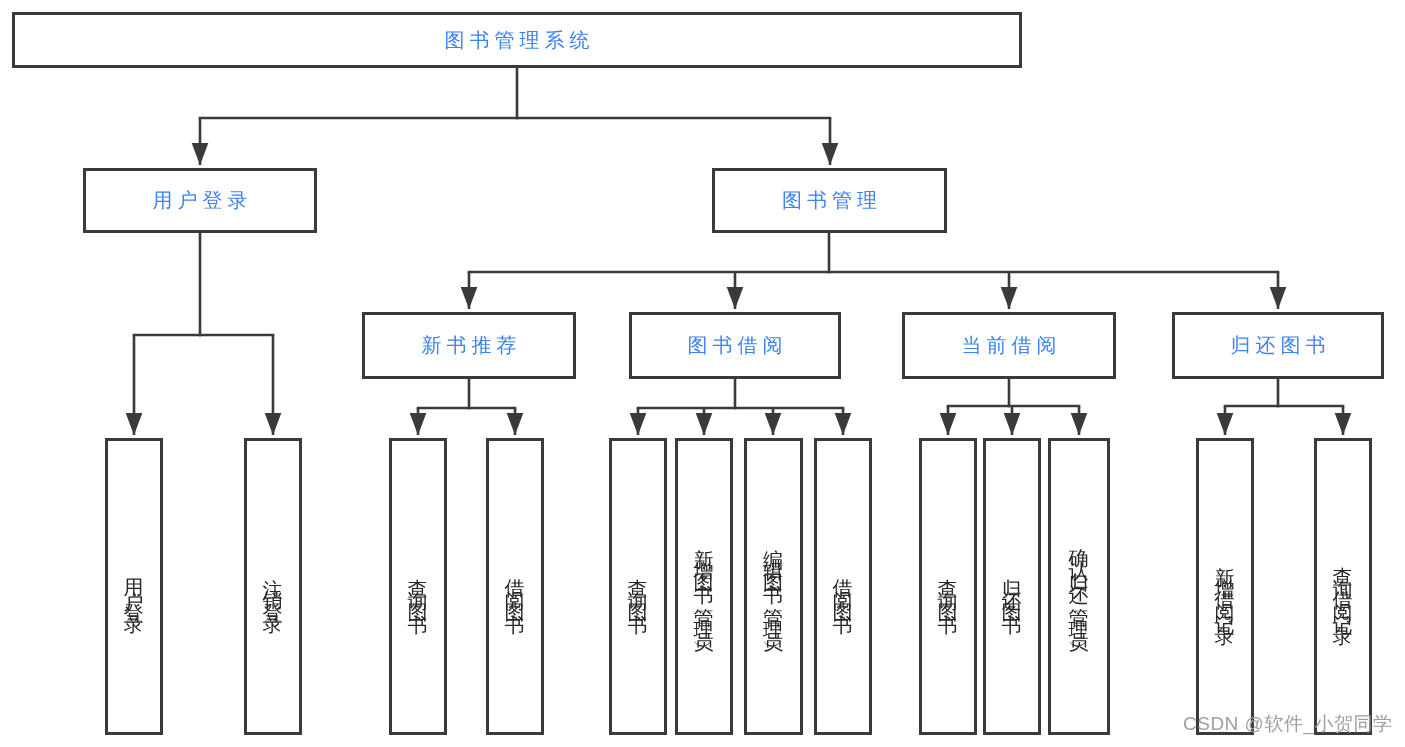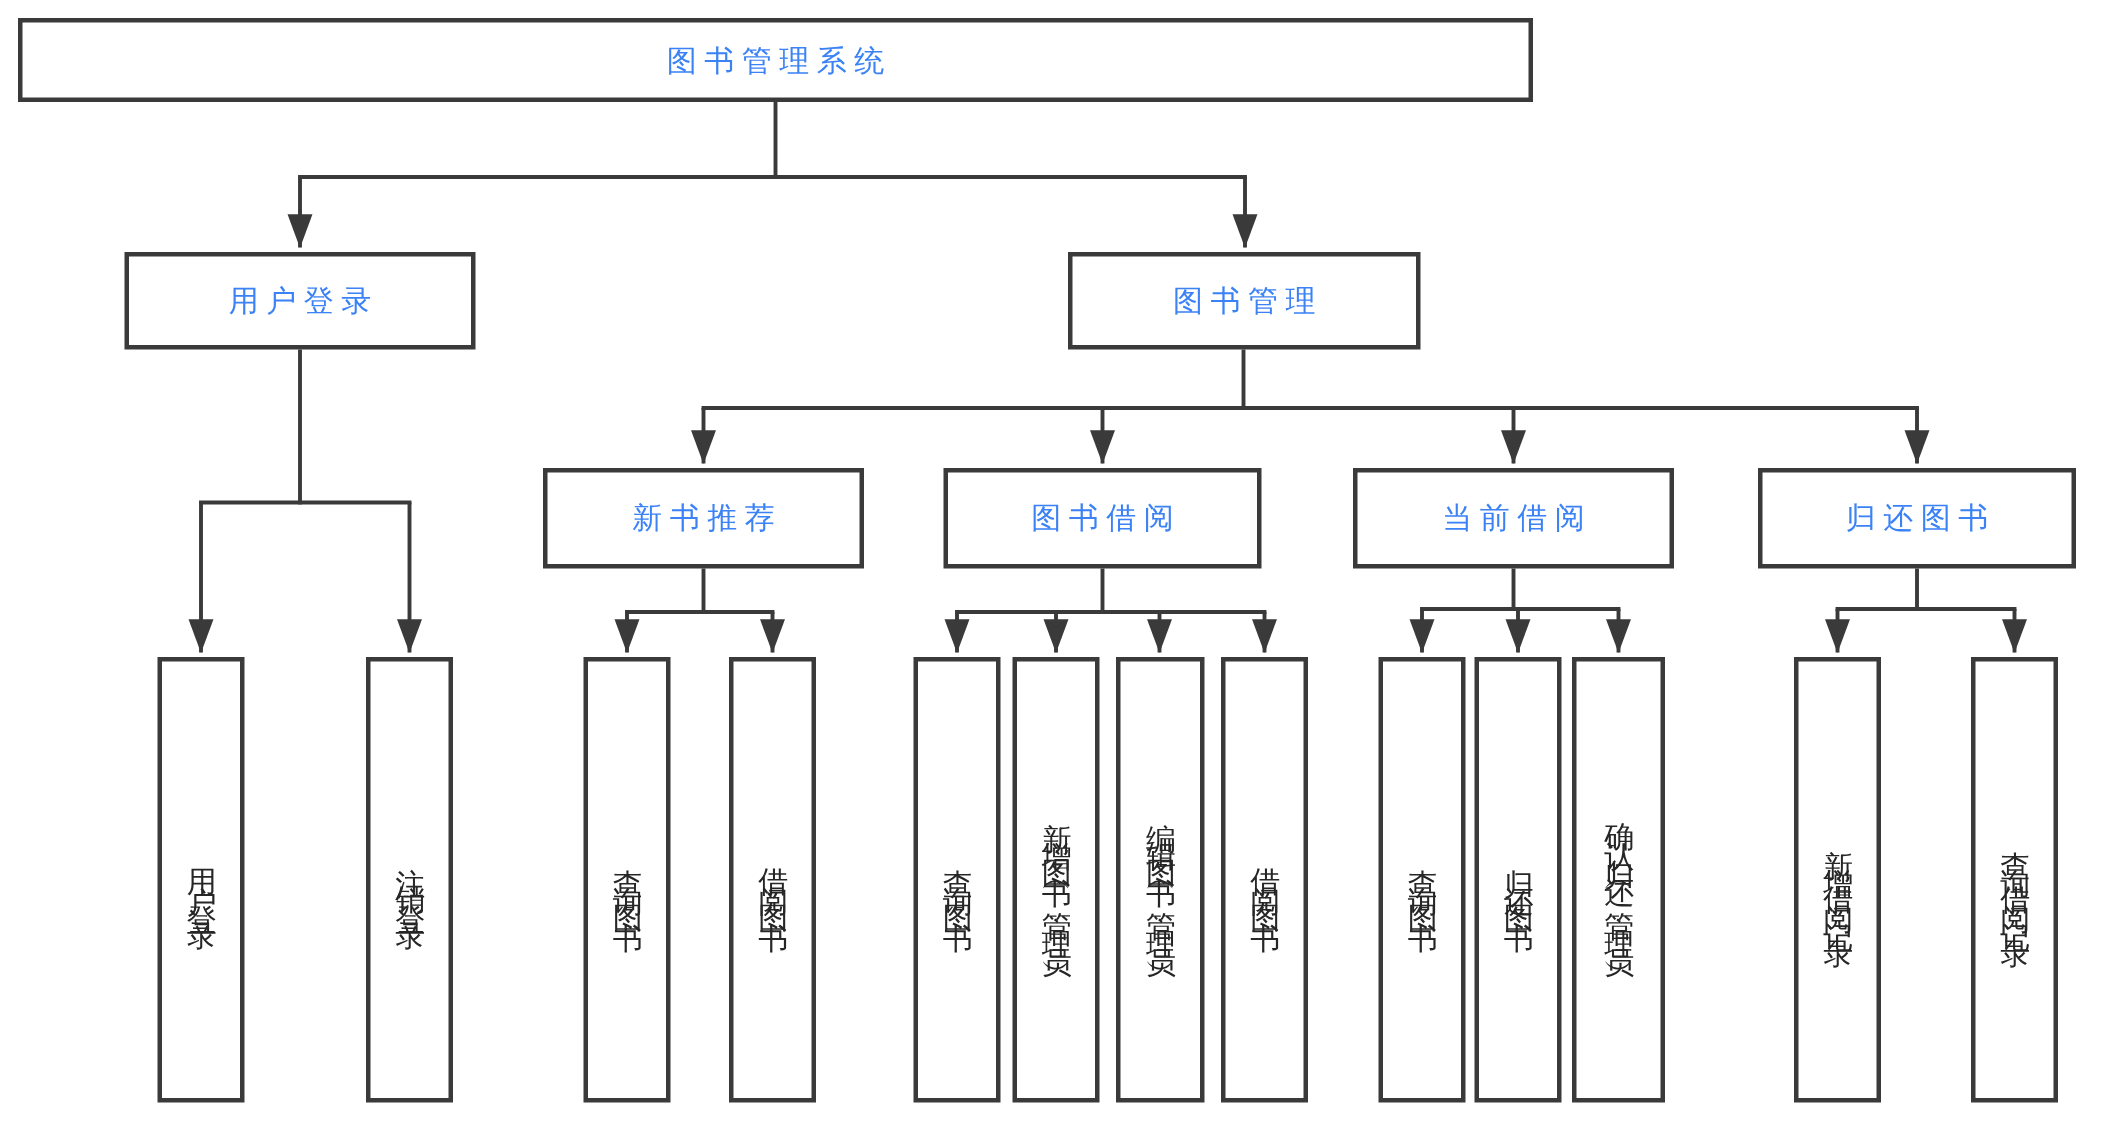--- a/index.html
+++ b/index.html
@@ -161,14 +161,15 @@
   <div class="box v" style="left:1048px;width:62px;">
     <span class="vlbl">确认归还（管理员）</span>
   </div>
   <div class="box v" style="left:1196px;">
     <span class="vlbl">新增借阅记录</span>
   </div>
   <div class="box v" style="left:1314px;">
     <span class="vlbl">查询借阅记录</span>
   </div>
 
+  <div class="watermark">CSDN @软件_小贺同学</div>
 
 </div>
 
 </body></html>

